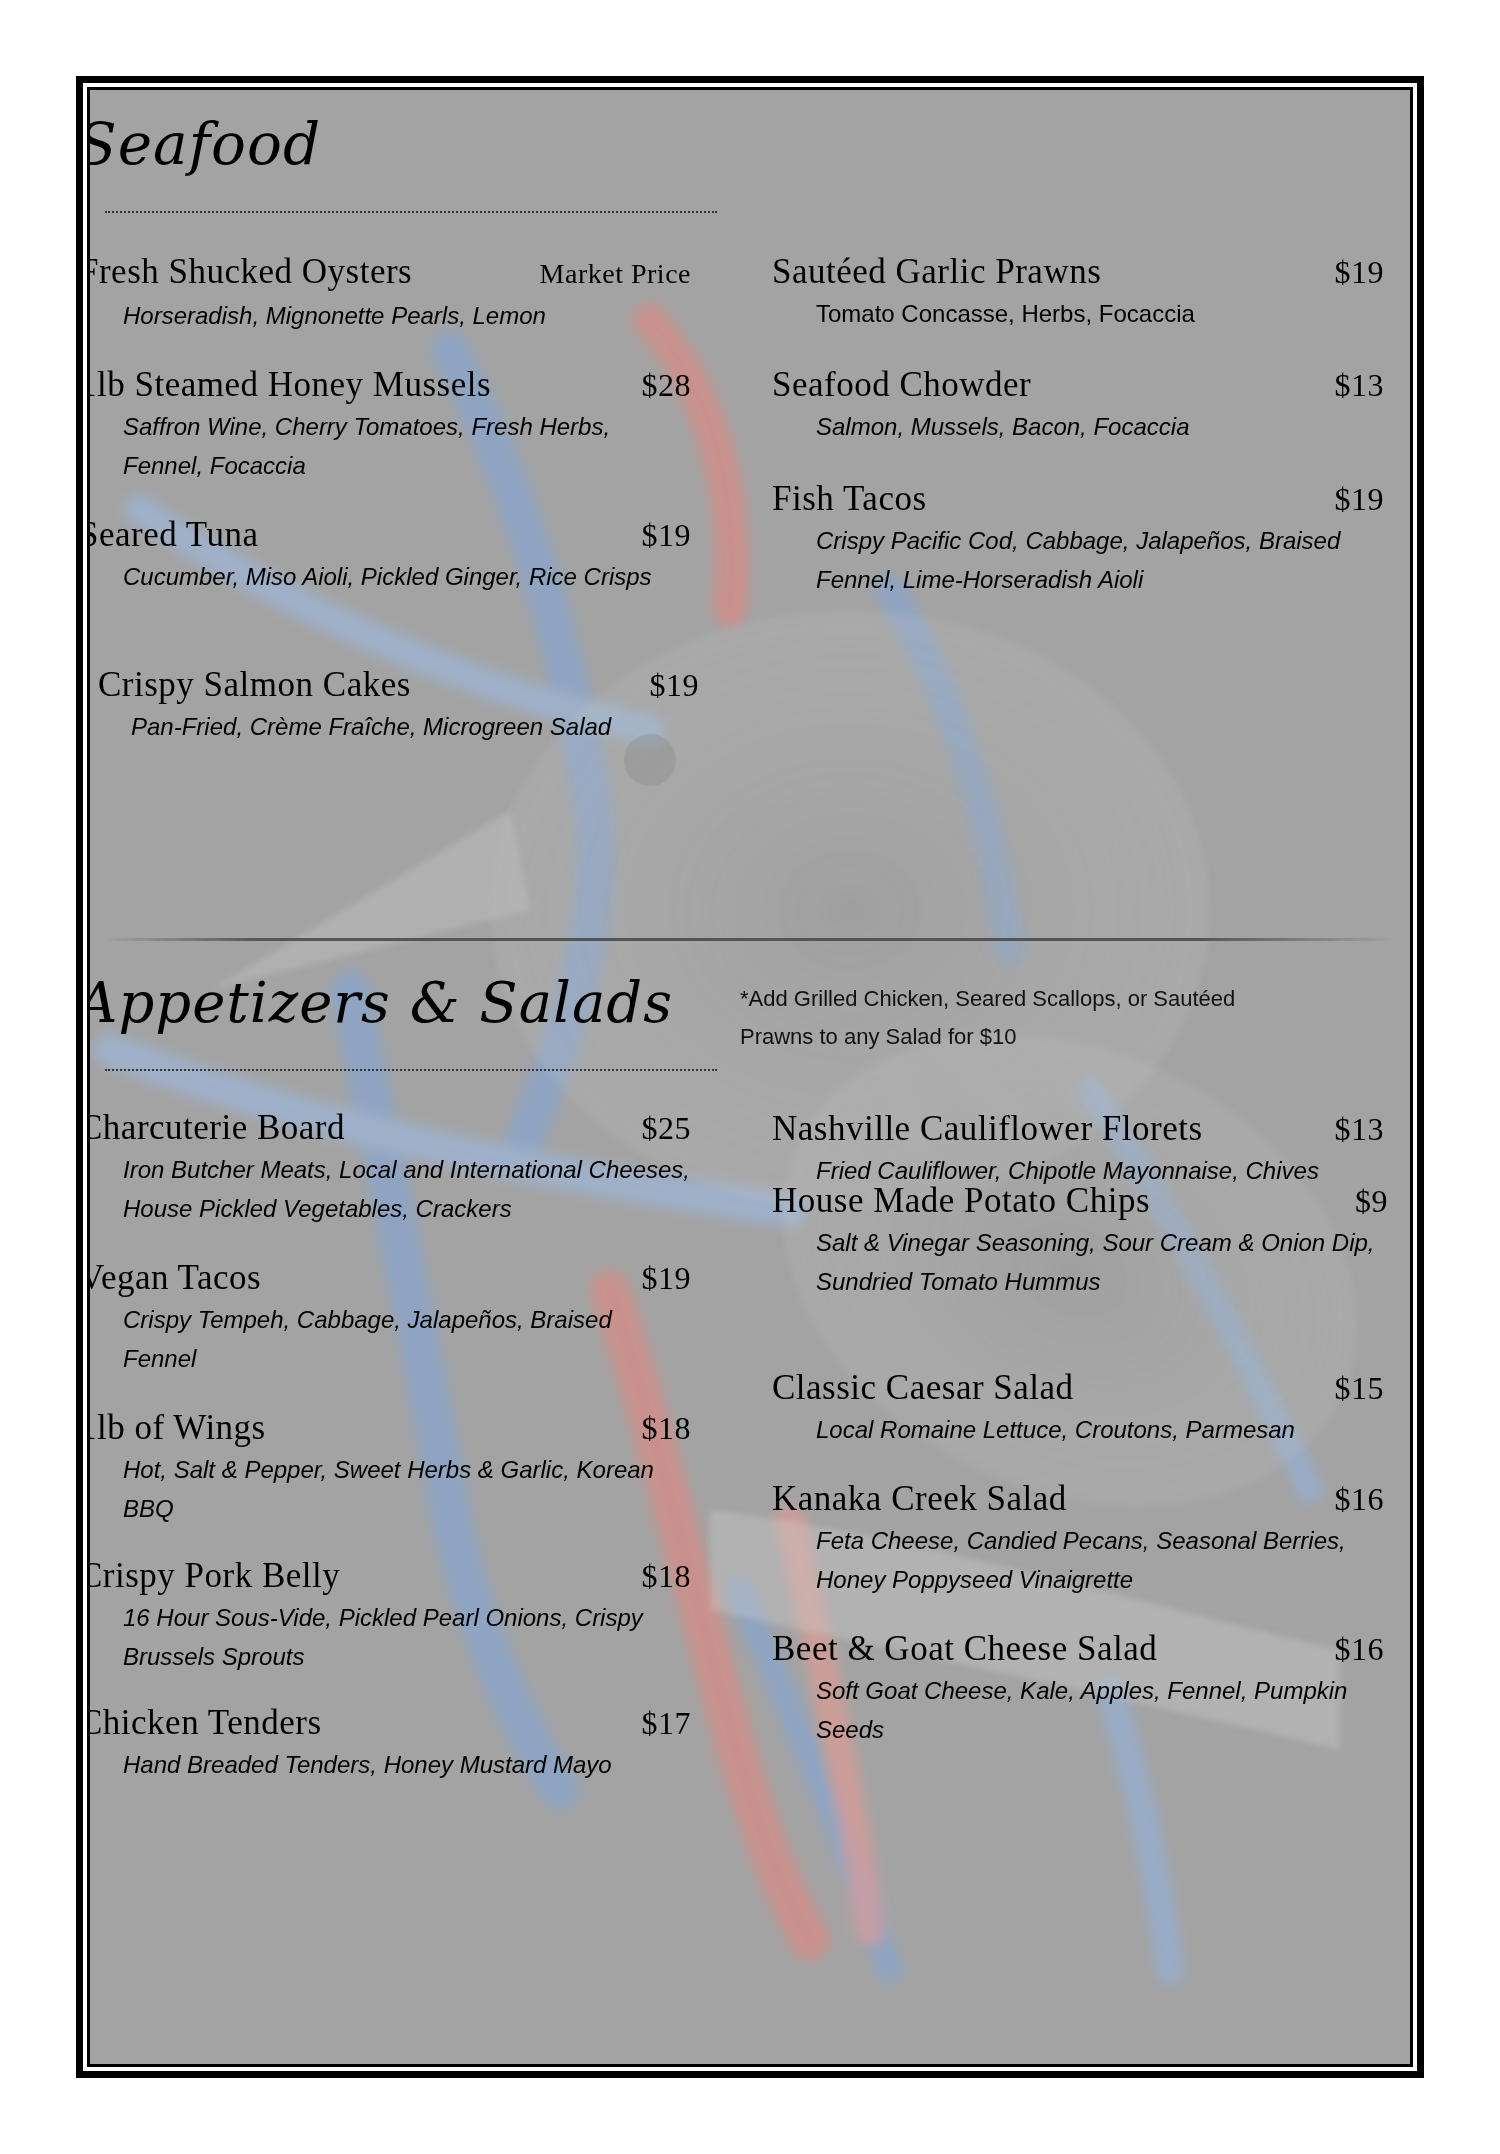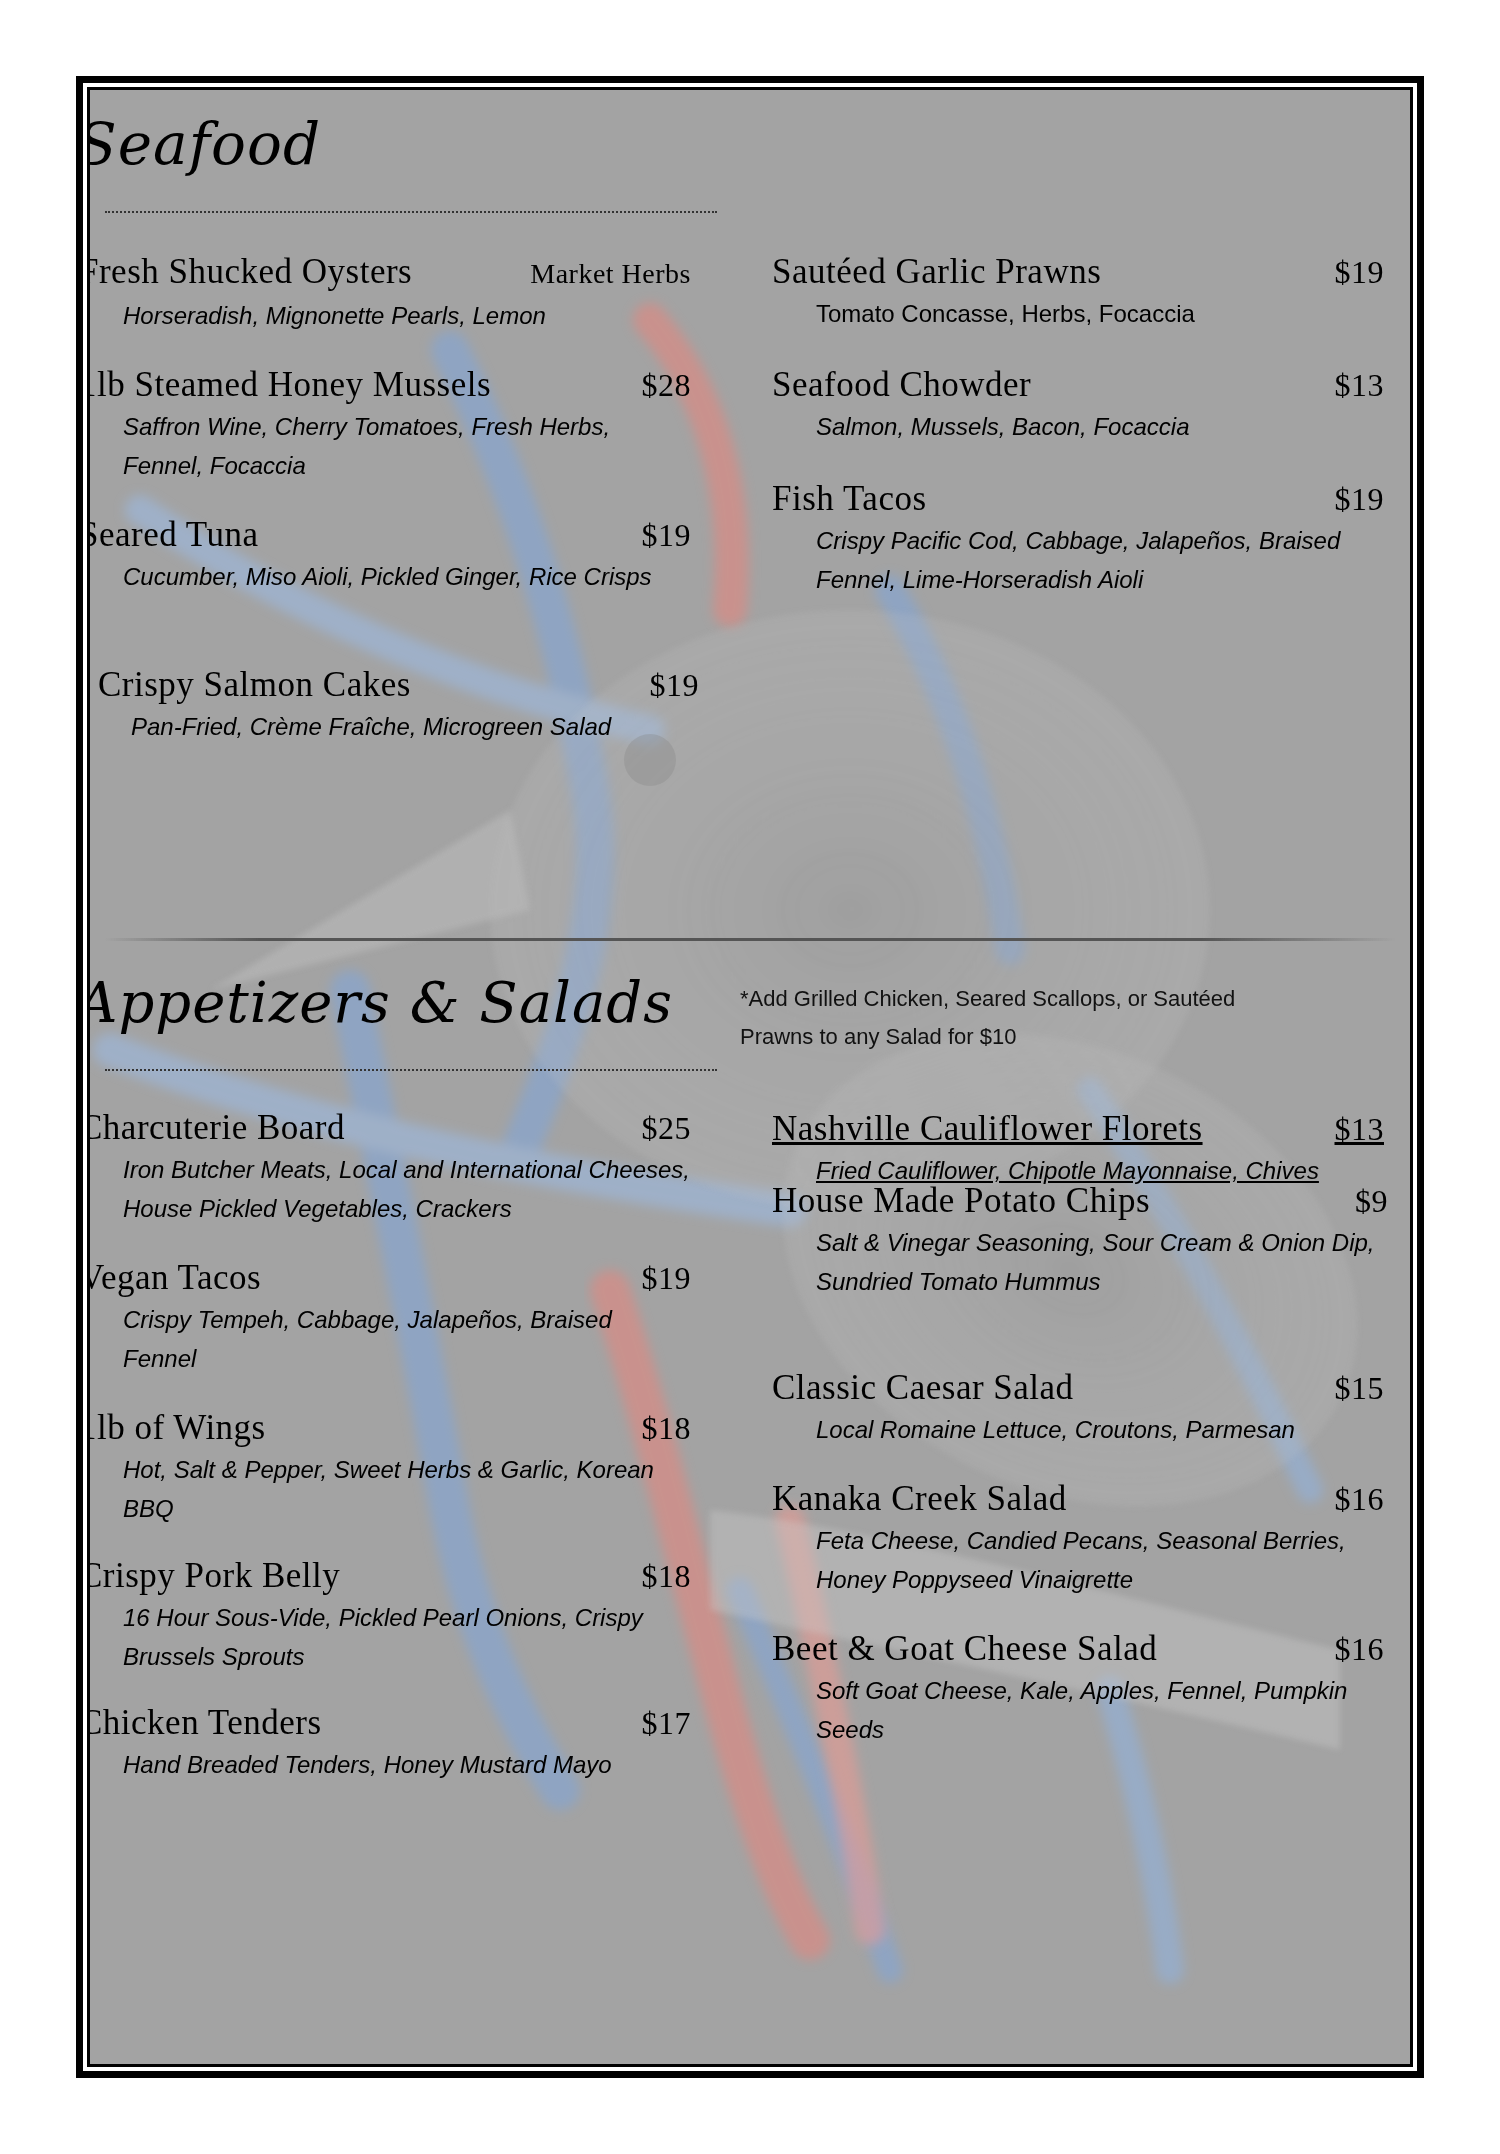--- a/index.html
+++ b/index.html
@@ -98,21 +98,21 @@
   </svg>
 
   <div class="content">
 
     <h1 class="section-title" style="left:-13px; top:20px; font-size:58px;">Seafood</h1>
     <div class="dots" style="left:15px; top:121px;"></div>
 
     <div class="item" style="left:-11px; top:162px;">
       <div class="item-head">
           <span class="item-name">Fresh Shucked Oysters</span>
-          <span class="item-price small">Market Herbs</span>
+          <span class="item-price small">Market Price</span>
         </div>
       <div class="item-desc">Horseradish, Mignonette Pearls, Lemon</div>
     </div>
 
     <div class="item" style="left:-11px; top:275px;">
       <div class="item-head">
           <span class="item-name">1lb Steamed Honey Mussels</span>
           <span class="item-price">$28</span>
         </div>
       <div class="item-desc">Saffron Wine, Cherry Tomatoes, Fresh Herbs, Fennel, Focaccia</div>
@@ -198,21 +198,21 @@
     </div>
 
     <div class="item" style="left:-11px; top:1613px;">
       <div class="item-head">
           <span class="item-name">Chicken Tenders</span>
           <span class="item-price">$17</span>
         </div>
       <div class="item-desc">Hand Breaded Tenders, Honey Mustard Mayo</div>
     </div>
 
-    <div class="item" style="left:682px; top:1019px;text-decoration:underline;">
+    <div class="item" style="left:682px; top:1019px;">
       <div class="item-head">
           <span class="item-name">Nashville Cauliflower Florets</span>
           <span class="item-price">$13</span>
         </div>
       <div class="item-desc">Fried Cauliflower, Chipotle Mayonnaise, Chives</div>
     </div>
 
     <div class="item" style="left:682px; top:1091px; width:616px;">
       <div class="item-head">
           <span class="item-name">House Made Potato Chips</span>

